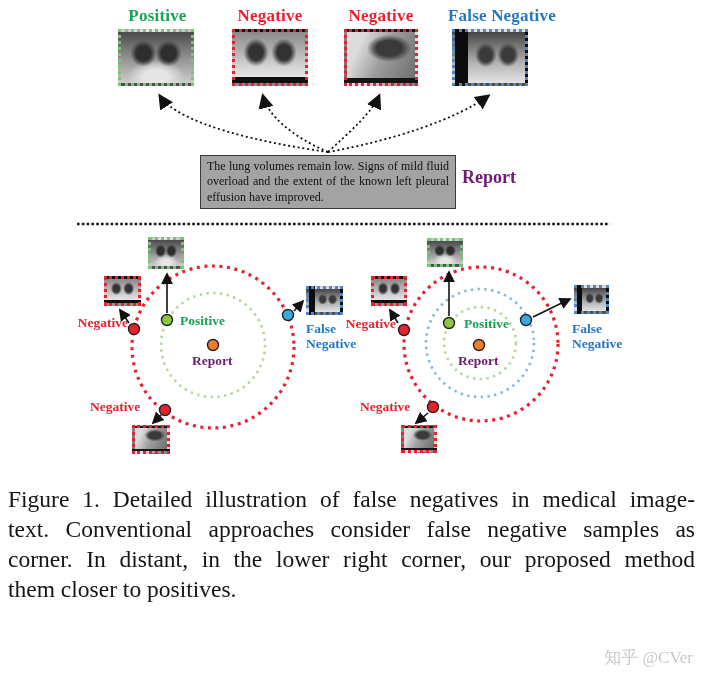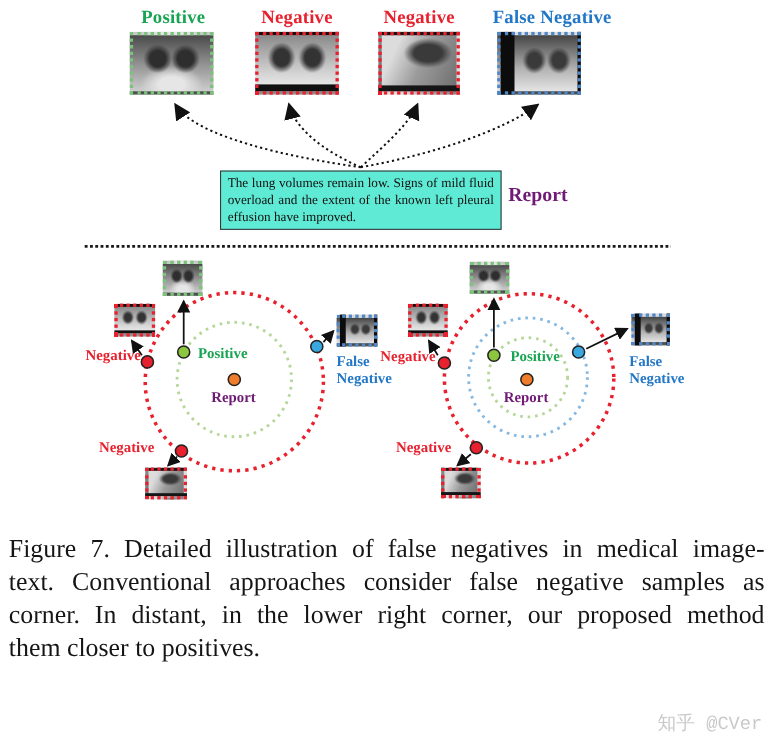--- a/index.html
+++ b/index.html
@@ -31,31 +31,31 @@
     linear-gradient(0deg,#151515 0 10%, rgba(0,0,0,0) 10%),
     radial-gradient(ellipse 42% 34% at 62% 32%, #3a3a3a 45%, rgba(0,0,0,0) 78%),
     linear-gradient(115deg,#dcdcdc 20%,#9c9c9c 52%,#6d6d6d);}
   .xrD{background:
     linear-gradient(90deg,#0c0c0c 0 18%, rgba(0,0,0,0) 18%),
     radial-gradient(ellipse 22% 34% at 44% 45%, #3a3a3a 40%, rgba(0,0,0,0) 70%),
     radial-gradient(ellipse 22% 34% at 76% 45%, #3a3a3a 40%, rgba(0,0,0,0) 70%),
     linear-gradient(180deg,#454545,#b2b2b2 60%,#e4e4e4);}
   
   .reportbox{box-sizing:border-box;width:256px;border:1.5px solid #3a3a3a;
-    background:#5eead4;padding:3px 6px;font-size:12px;line-height:1.28;
+    background:#a3a3a3;padding:3px 6px;font-size:12px;line-height:1.28;
     text-align:justify;color:#111;}
   .reportlab{font-weight:bold;font-size:18px;}
   
   .dlab{font-weight:bold;font-size:13.5px;line-height:1.1;white-space:nowrap;}
   
   .caption{left:8px;top:484px;width:687px;color:#151515;font-size:23.5px;}
   .cap-line{line-height:30px;text-align:justify;text-align-last:justify;}
   .cap-last{text-align-last:left;}
   
-  .wm{right:10px;top:646px;font-family:Liberation Mono, monospace;
+  .wm{right:10px;top:646px;font-family:Liberation Serif, serif;
       font-size:17px;color:#c9c9c9;margin-left:16px;}
   svg{position:absolute;left:0;top:0;}
 </style>
 </head>
 <body>
 
 <svg width="703" height="470" viewBox="0 0 703 470">
   <defs>
     <marker id="ah" viewBox="0 0 10 10" refX="8.5" refY="5" markerWidth="7.5" markerHeight="7.5" orient="auto">
       <path d="M0,0 L10,5 L0,10 z" fill="#111"></path>
@@ -143,19 +143,19 @@
 <div class="abs xray xrC bd-red" style="left:401px;top:425px;width:36px;height:28px;"></div>
 
 <div class="abs dlab red" style="left:330px;top:317px;width:66px;text-align:right;">Negative</div>
 <div class="abs dlab green" style="left:464px;top:317px;">Positive</div>
 <div class="abs dlab orange" style="left:458px;top:354px;">Report</div>
 <div class="abs dlab blue" style="left:572px;top:322px;">False</div>
 <div class="abs dlab blue" style="left:572px;top:337px;">Negative</div>
 <div class="abs dlab red" style="left:360px;top:400px;">Negative</div>
 
 <div class="abs caption">
-  <div class="cap-line">Figure 7. Detailed illustration of false negatives in medical image-</div>
+  <div class="cap-line">Figure 1. Detailed illustration of false negatives in medical image-</div>
   <div class="cap-line">text.  Conventional approaches consider false negative samples as</div>
   <div class="cap-line">corner. In distant, in the lower right corner, our proposed method</div>
   <div class="cap-line cap-last">them closer to positives.</div>
 </div>
 
 <div class="abs wm">知乎 @CVer</div>
 
 </body></html>

